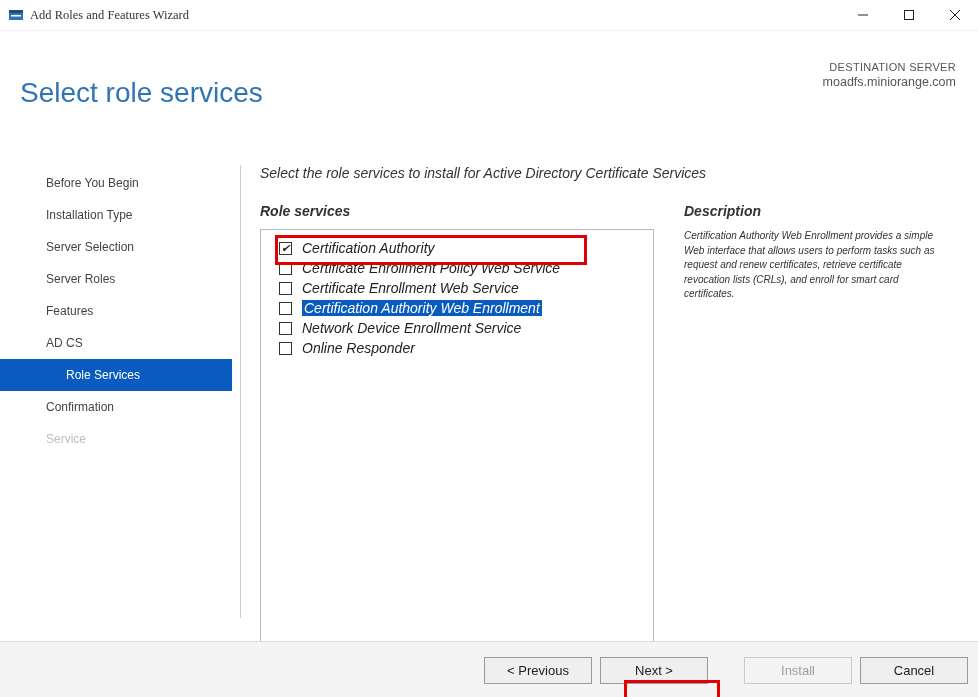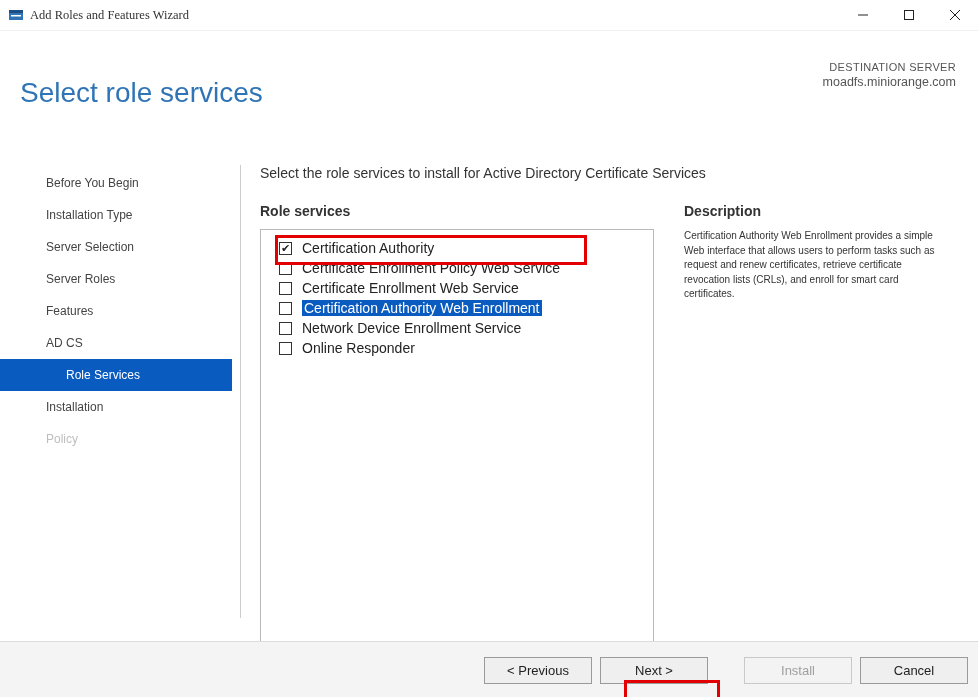--- a/index.html
+++ b/index.html
@@ -98,20 +98,21 @@
     position: absolute;
     left: 240px;
     top: 14px;
     bottom: 20px;
     width: 0;
   }
   .content {
     flex: 1;
     padding: 14px 22px 0 28px;
     position: relative;
+    font-style: italic;
   }
   .content-intro {
     font-size: 14px;
     color: #333;
     margin-bottom: 22px;
   }
   .cols {
     display: flex;
     gap: 30px;
   }
@@ -250,22 +251,22 @@
 
   <div class="body-row">
     <div class="nav" id="nav">
         <div class="nav-item">Before You Begin</div>
         <div class="nav-item">Installation Type</div>
         <div class="nav-item">Server Selection</div>
         <div class="nav-item">Server Roles</div>
         <div class="nav-item">Features</div>
         <div class="nav-item">AD CS</div>
         <div class="nav-item sub selected">Role Services</div>
-        <div class="nav-item">Installation</div>
-        <div class="nav-item disabled">Policy</div>
+        <div class="nav-item">Confirmation</div>
+        <div class="nav-item disabled">Service</div>
       </div>
     <div class="nav-divider"></div>
     <div class="content">
       <div class="content-intro">Select the role services to install for Active Directory Certificate Services</div>
       <div class="cols">
         <div class="col-roles">
           <div class="col-title">Role services</div>
           <div class="roles-box" id="roles-box">
               <div class="role-item">
                 <span class="chk">✔</span>

